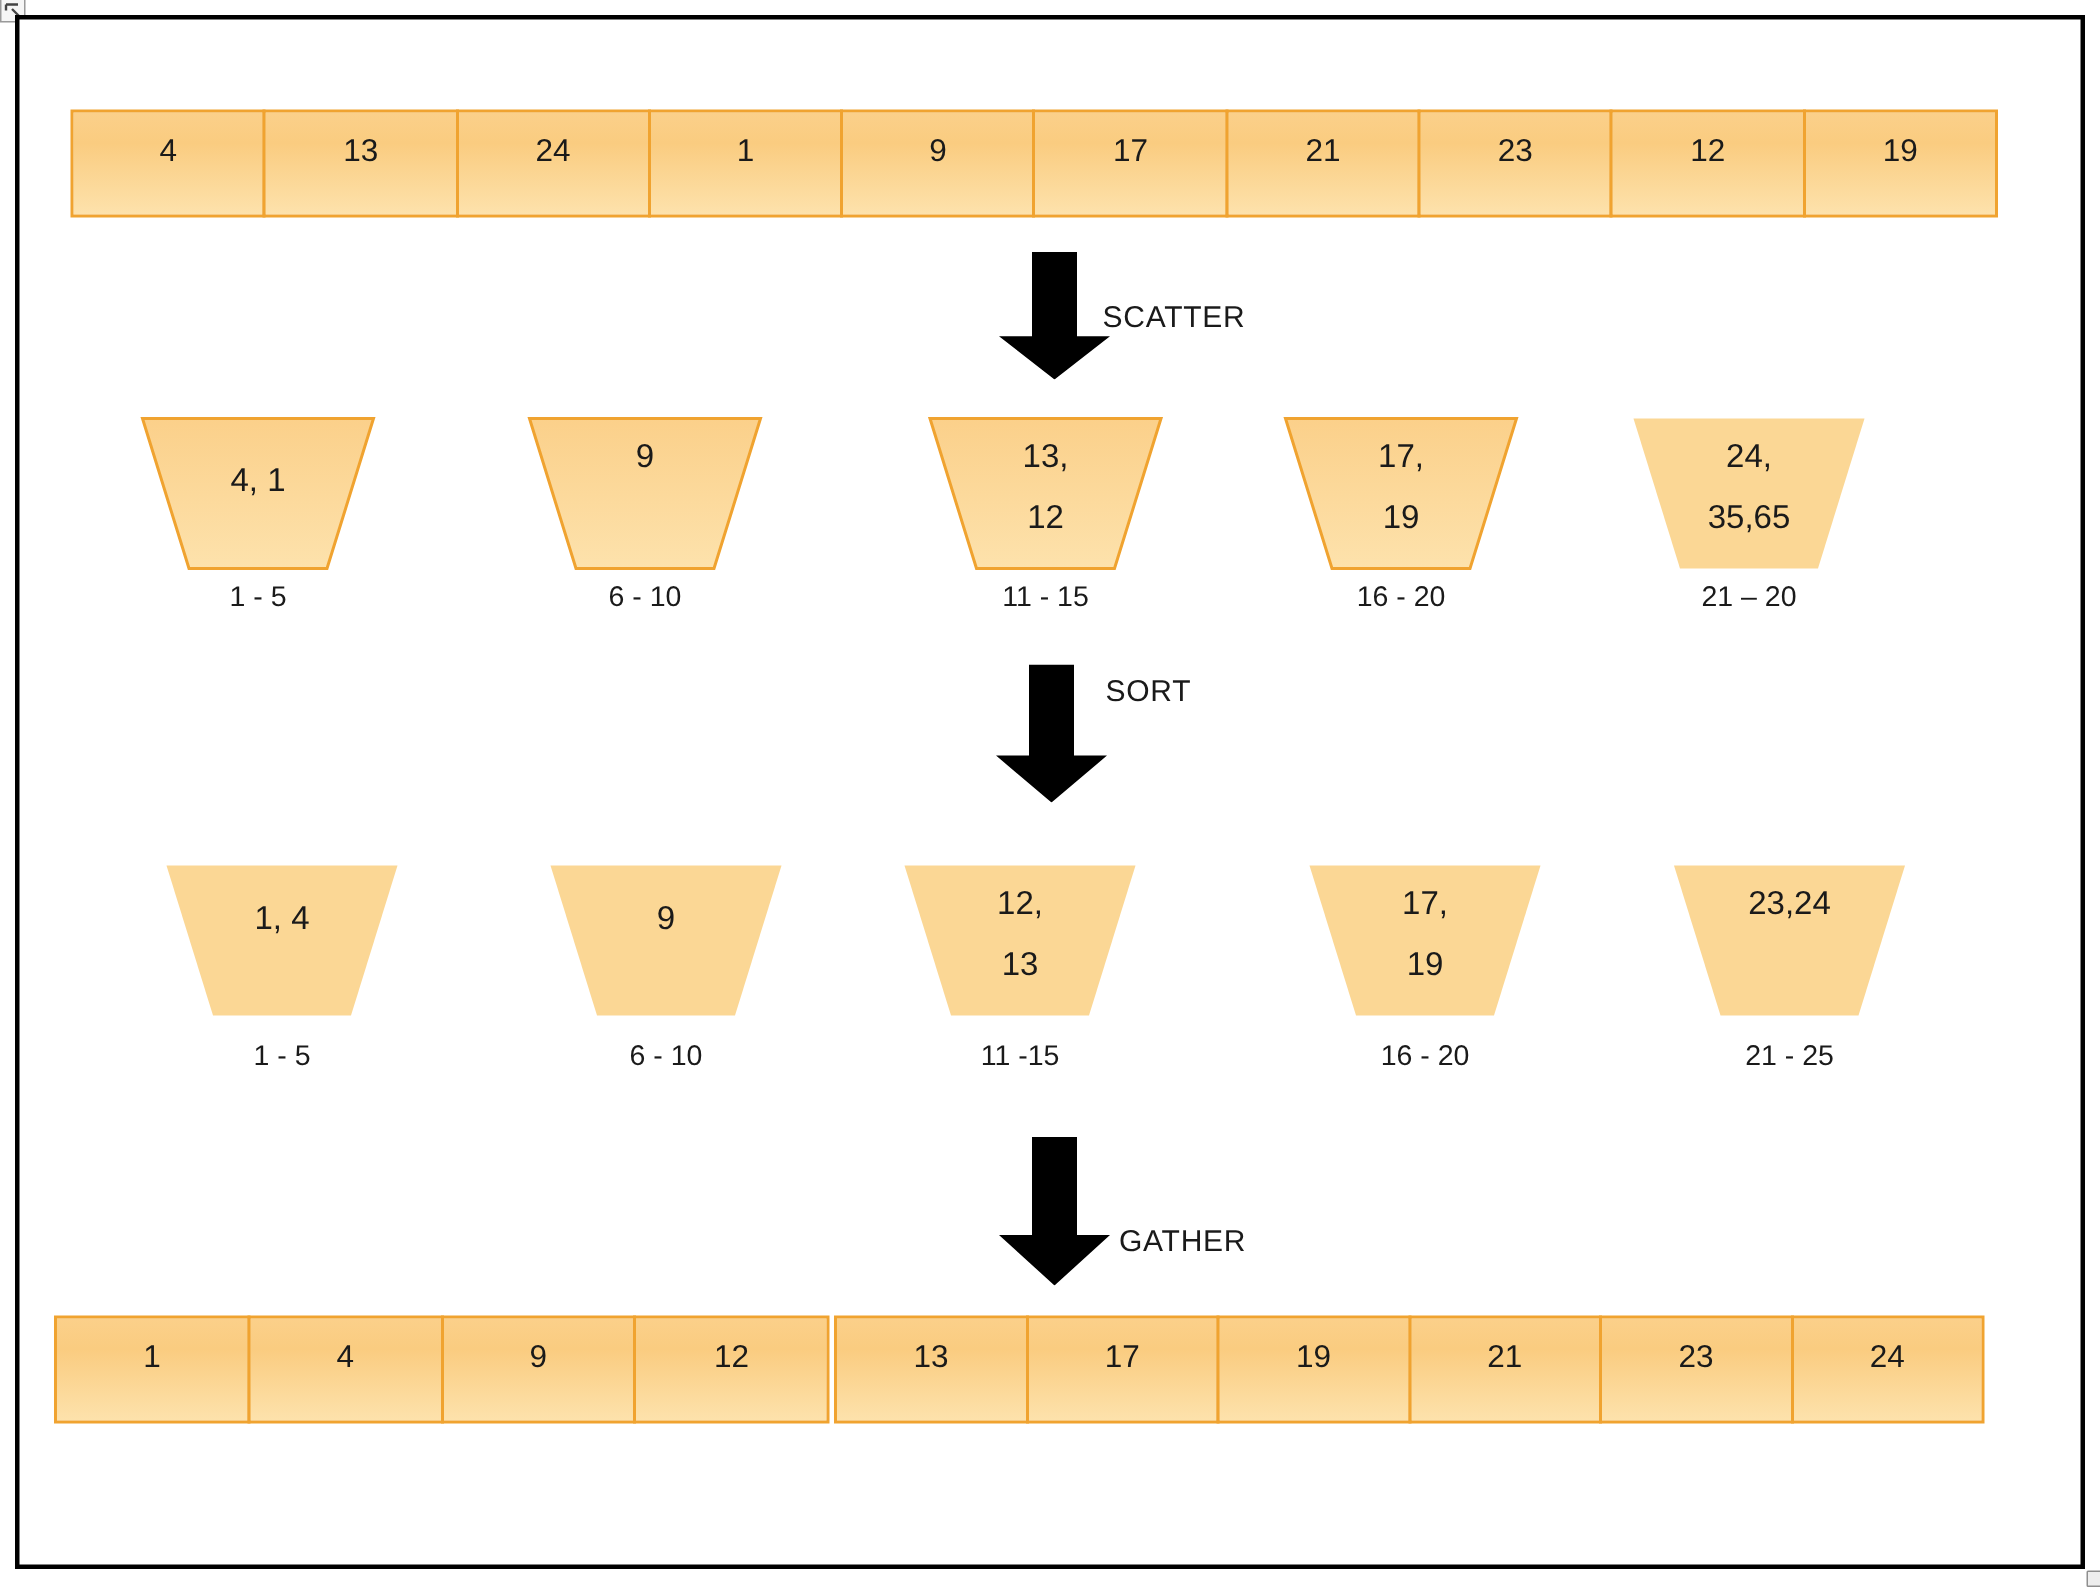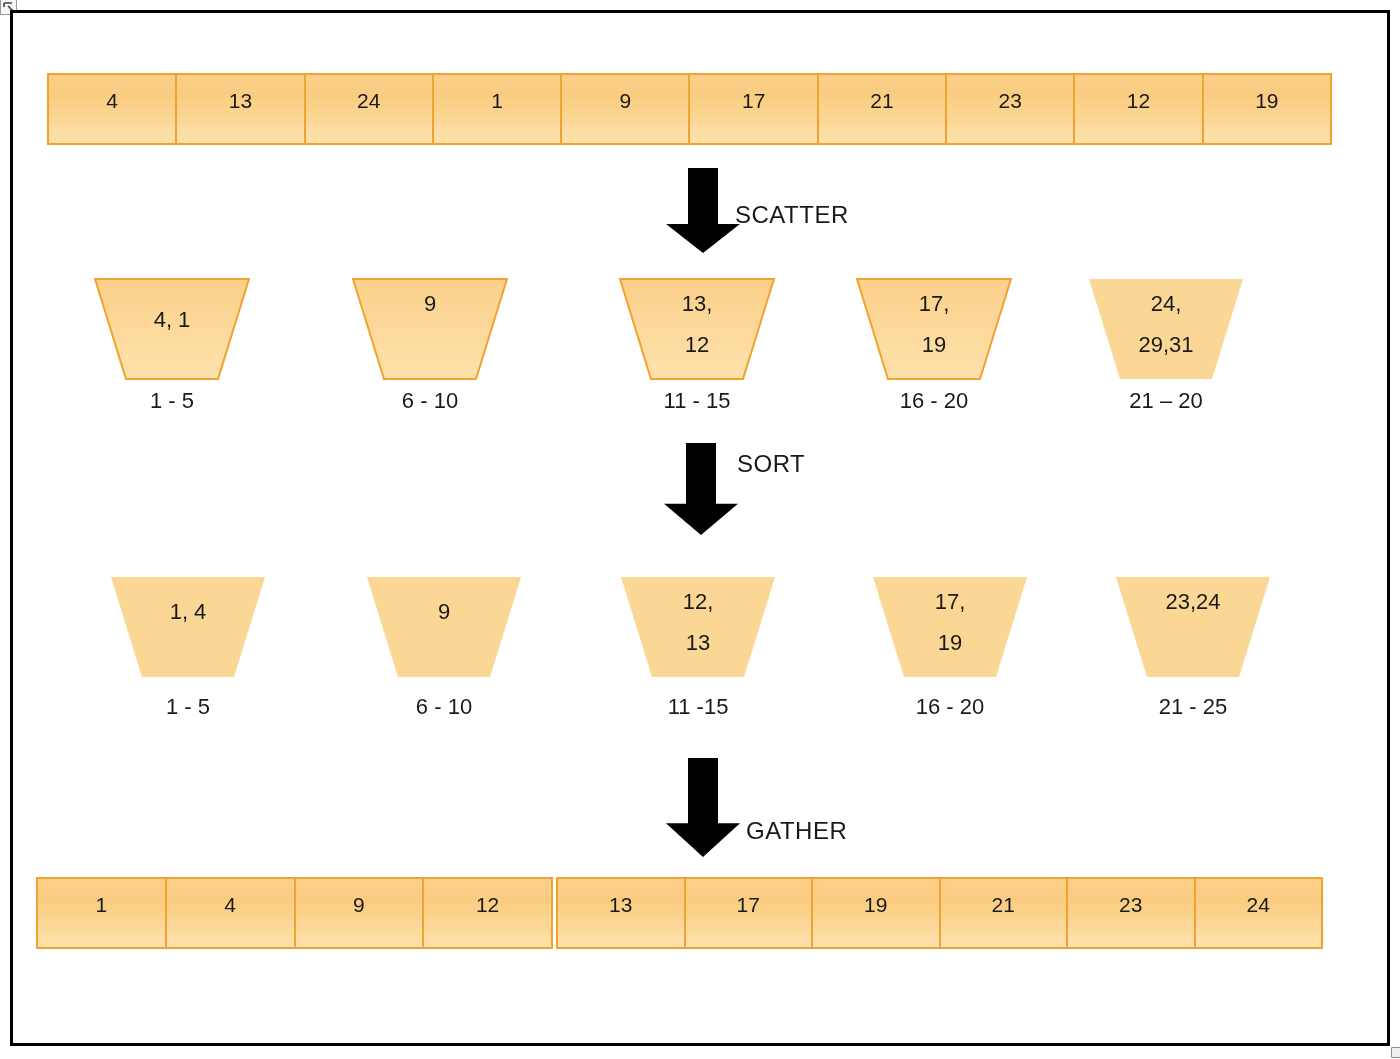--- a/index.html
+++ b/index.html
@@ -44,21 +44,21 @@
   #gather-array-1{left:36px;top:877px;width:517px;}
   #gather-array-2{left:556px;top:877px;width:767px;}
   
   .arrow{position:absolute;}
   .arrow svg{display:block;}
   .arrow polygon{fill:#000;}
   #scatter-arrow{left:666px;top:168px;}
   #sort-arrow{left:664px;top:443px;}
   #gather-arrow{left:666px;top:758px;}
   .step-label{
-    position:absolute;font-size:24px;letter-spacing:0.5px;white-space:nowrap;
+    position:absolute;font-size:20px;letter-spacing:0.5px;white-space:nowrap;
   }
   #scatter-label{left:735px;top:201px;}
   #sort-label{left:737px;top:450px;}
   #gather-label{left:746px;top:817px;}
   
   .bucket-row{position:absolute;left:0;width:1158px;height:170px;}
   #scatter-row{top:277px;}
   #sort-row{top:575px;}
   .bucket{position:absolute;top:0;width:160px;}
   .bucket svg{display:block;}
@@ -67,35 +67,35 @@
   }
   .bucket polygon.flat{
     fill:#FBD795;stroke:none;
   }
   .bucket-lines{
     position:absolute;left:0;top:0;width:160px;height:104px;
     text-align:center;font-size:22px;line-height:41px;
     padding-top:6px;box-sizing:border-box;
   }
   .bucket-range{
-    text-align:center;font-size:22px;margin-top:7px;white-space:nowrap;
+    text-align:center;font-size:19px;margin-top:7px;white-space:nowrap;
   }
   #scatter-row .bucket:nth-child(1) .bucket-lines{padding-top:22px;}
   #sort-row   .bucket:nth-child(1) .bucket-lines{padding-top:16px;}
   #sort-row   .bucket:nth-child(2) .bucket-lines{padding-top:16px;}
   #sort-row .bucket-range{margin-top:15px;}
   
   #scatter-row .bucket:nth-child(1){left:92px;}
   #scatter-row .bucket:nth-child(2){left:350px;}
   #scatter-row .bucket:nth-child(3){left:617px;}
   #scatter-row .bucket:nth-child(4){left:854px;}
   #scatter-row .bucket:nth-child(5){left:1086px;}
   #sort-row .bucket:nth-child(1){left:108px;}
   #sort-row .bucket:nth-child(2){left:364px;}
-  #sort-row .bucket:nth-child(3){left:618px;}
+  #sort-row .bucket:nth-child(3){left:600px;}
   #sort-row .bucket:nth-child(4){left:870px;}
   #sort-row .bucket:nth-child(5){left:1113px;}
 </style>
 </head>
 <body>
 
 <div id="canvas">
 
   <svg width="0" height="0" style="position:absolute" aria-hidden="true">
     <defs>
@@ -172,21 +172,21 @@
           <div>19</div>
         </div>
         <div class="bucket-range">16 - 20</div>
       </div>
       <div class="bucket">
         <svg width="160" height="104" viewBox="0 0 160 104">
           <polygon points="3,2 157,2 126,102 34,102" class="flat"></polygon>
         </svg>
         <div class="bucket-lines">
           <div>24,</div>
-          <div>29,31</div>
+          <div>35,65</div>
         </div>
         <div class="bucket-range">21 – 20</div>
       </div>
     </div>
 
   <div id="sort-arrow" class="arrow">
     <svg width="74" height="92" viewBox="0 0 74 100" preserveAspectRatio="none">
       <polygon points="22,0 52,0 52,66 74,66 37,100 0,66 22,66"></polygon>
     </svg>
   </div>

